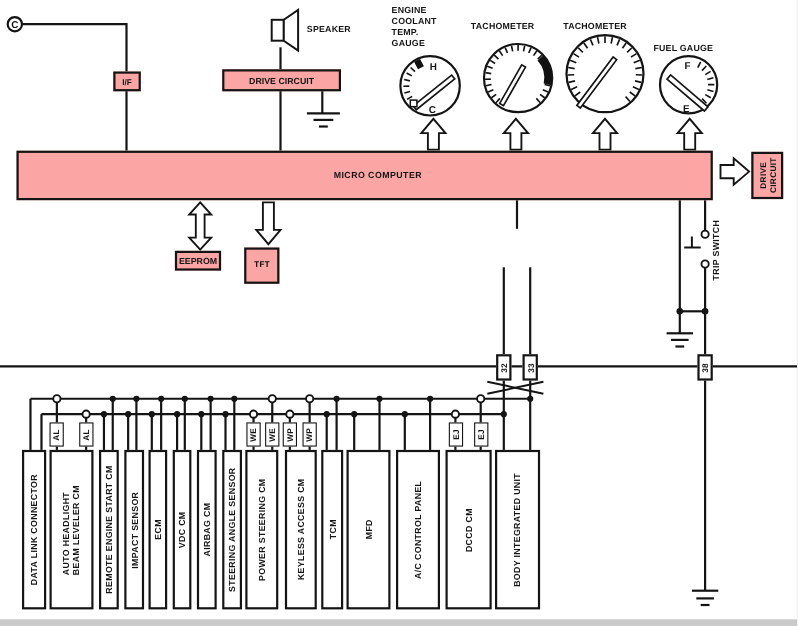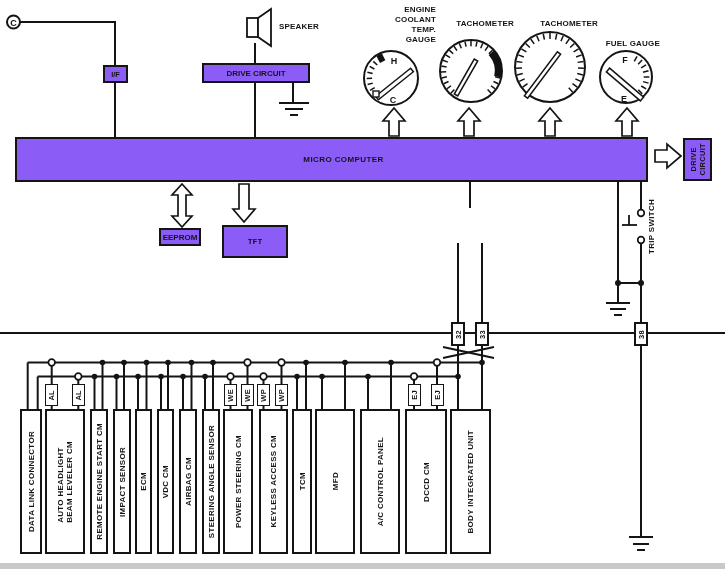--- a/index.html
+++ b/index.html
@@ -1,26 +1,26 @@
 <!DOCTYPE html>
 <html><head>
 <meta charset="utf-8">
 <style>
   html,body{margin:0;padding:0;background:#e8e8e8;}
   #stage{
     position:relative;width:725px;height:569px;background:#ffffff;
     font-family:"Liberation Sans", sans-serif;color:#141414;overflow:hidden;
   }
   .box{
-    position:absolute;border:2px solid #141414;background:#8b5cf6;
+    position:absolute;border:2px solid #141414;background:#fca5a5;
     display:flex;align-items:center;justify-content:center;text-align:center;
     font-weight:bold;box-sizing:border-box;
   }
   .lbl{
-    position:absolute;font-weight:bold;text-align:right;
+    position:absolute;font-weight:bold;text-align:left;
     font-size:8px;line-height:10px;letter-spacing:0.2px;white-space:pre-line;
   }
   .vtext{
     writing-mode:vertical-rl;transform:rotate(180deg);text-orientation:mixed;
     white-space:pre-line;letter-spacing:0.3px;
   }
   .modbox{
     position:absolute;top:409px;height:145px;border:2px solid #141414;background:#fff;
     display:flex;align-items:center;justify-content:center;box-sizing:border-box;
     font-weight:bold;font-size:8px;line-height:9px;
@@ -302,21 +302,21 @@
   <div class="lbl boxlayer" style="left:512px;top:19px;width:86px;">TACHOMETER</div>
   <div class="lbl boxlayer" style="left:594px;top:39px;width:66px;">FUEL GAUGE</div>
 
   <div class="box boxlayer" style="left:15px;top:137px;width:633px;height:45px;font-size:8px;letter-spacing:0.4px;padding-left:24px;">
     <span>MICRO COMPUTER</span>
   </div>
 
   <div class="box boxlayer" style="left:159px;top:228px;width:42px;height:18px;font-size:8px;">
     <span>EEPROM</span>
   </div>
-  <div class="box boxlayer" style="left:222px;top:225px;width:66px;height:33px;font-size:8px;font-family:Liberation Mono, monospace;">
+  <div class="box boxlayer" style="left:222px;top:225px;width:32px;height:33px;font-size:8px;font-family:Liberation Mono, monospace;">
     <span>TFT</span>
   </div>
 
 
   <div class="box boxlayer" style="left:683px;top:138px;width:29px;height:43px;font-size:7.5px;">
     <span class="vtext">DRIVE
 CIRCUIT</span>
   </div>
 
   <div class="lbl boxlayer vtext" style="left:647px;top:199px;height:56px;font-size:8px;">TRIP SWITCH</div>

